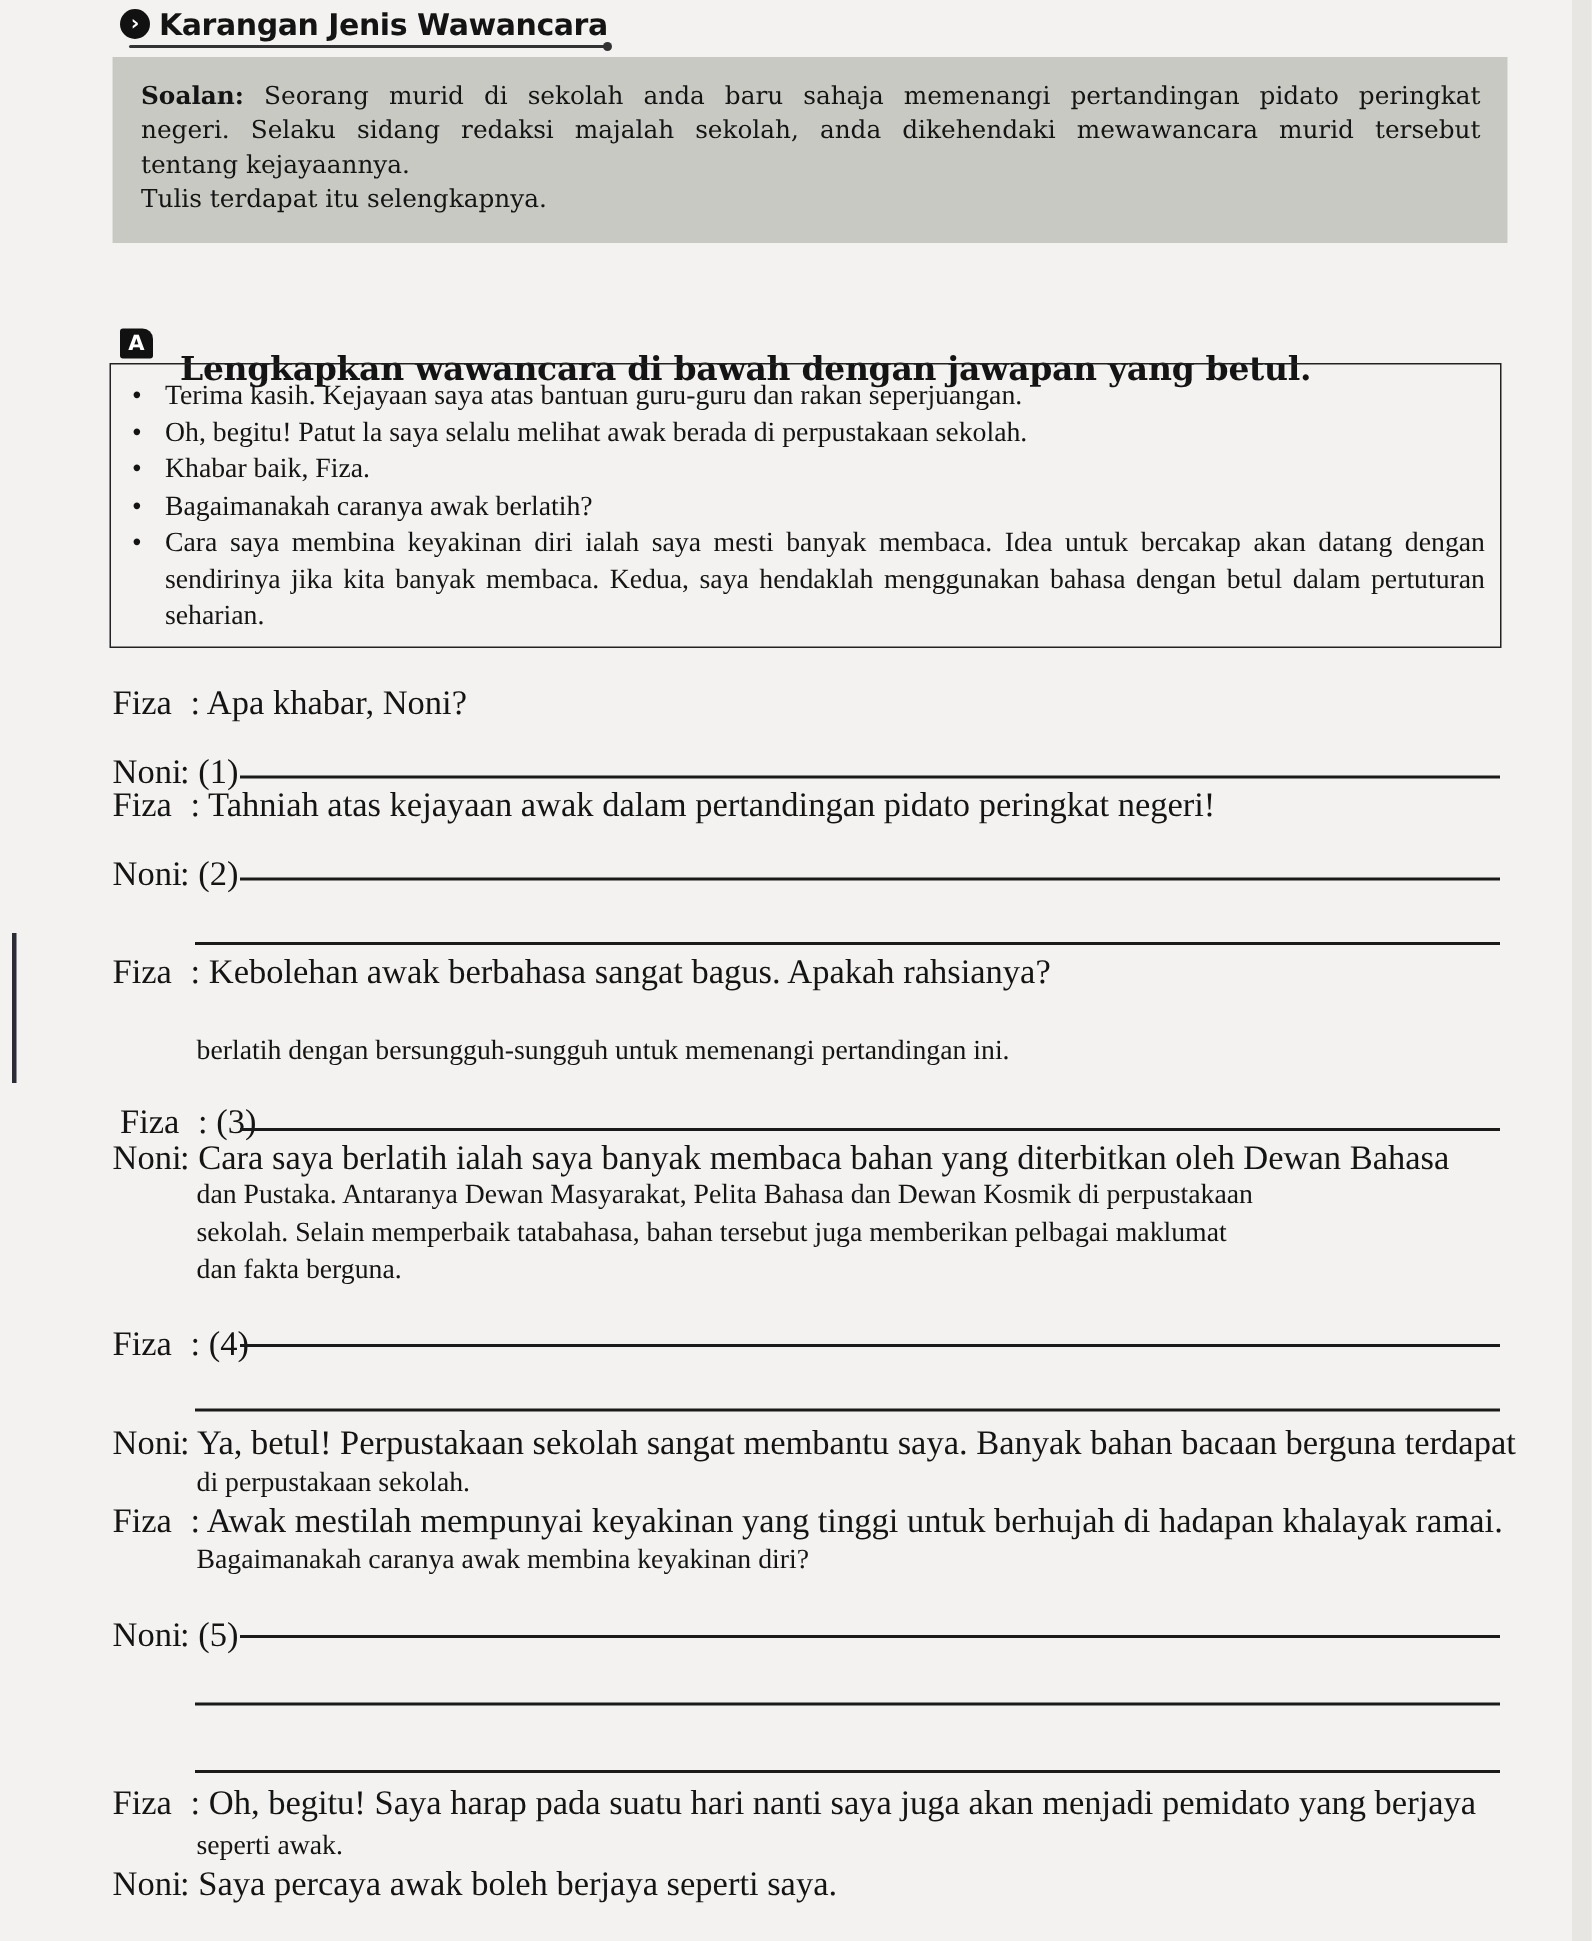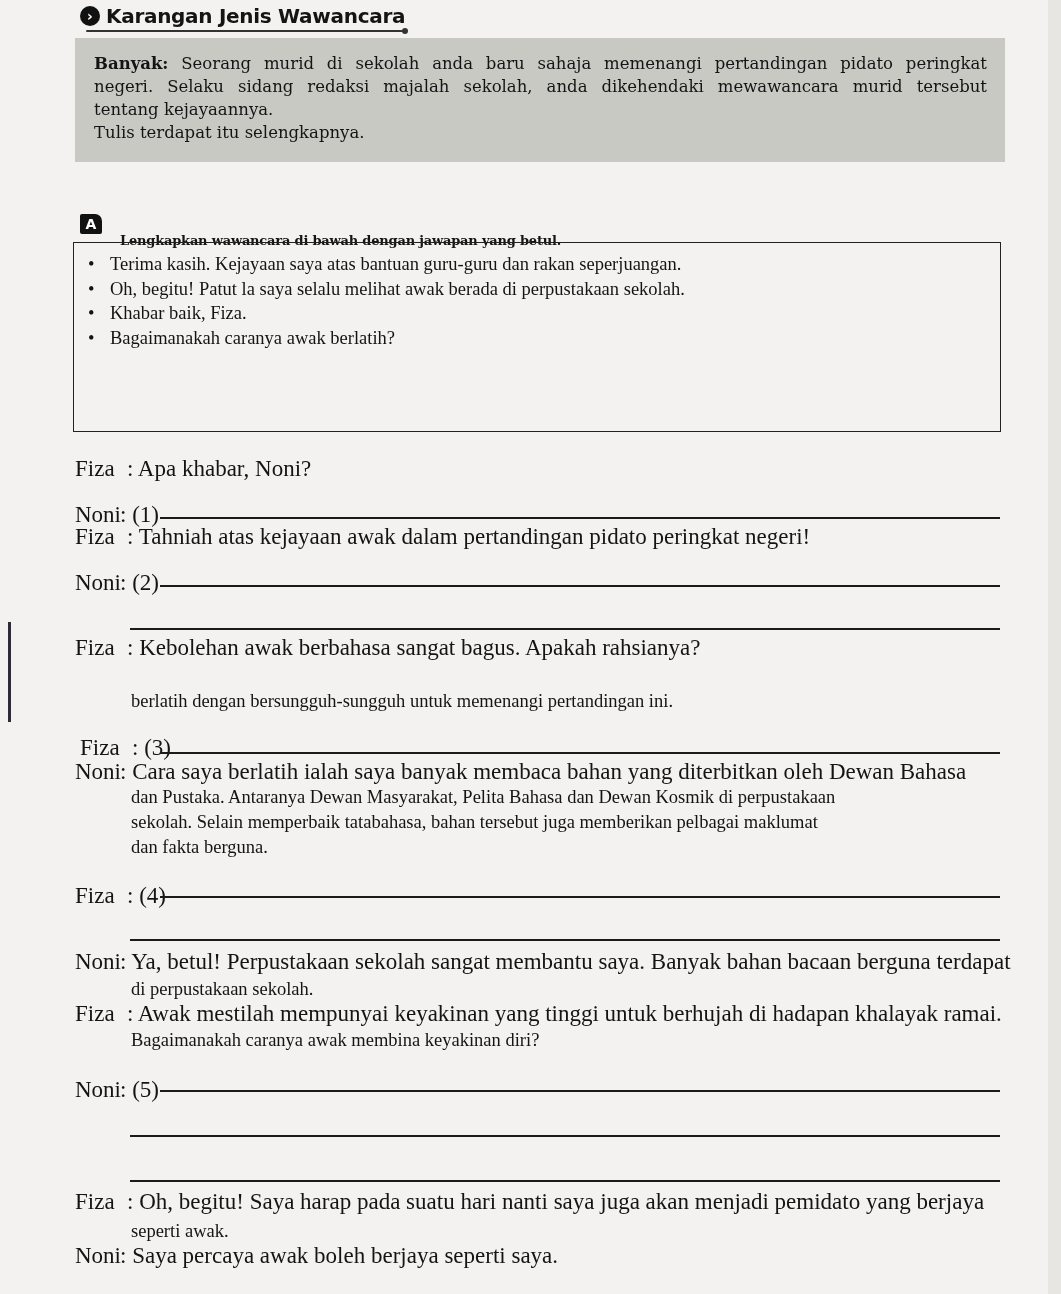--- a/index.html
+++ b/index.html
@@ -22,21 +22,21 @@
   .title-dot { position: absolute; left: 402px; top: 28px; width: 6px; height: 6px; border-radius: 50%; background: #333; }
 
   .question-box { position: absolute; left: 75px; top: 38px; width: 930px; height: 124px; background: #c9c9c4;
     box-sizing: border-box; padding: 14px 18px 0 19px; font-size: 16.5px; line-height: 23px; }
   .question-box b { font-weight: bold; }
   .justify { text-align: justify; text-align-last: justify; }
 
   .section-head { position: absolute; left: 80px; top: 199px; display: flex; align-items: center; }
   .section-badge { width: 22px; height: 20px; background: #111; color: #fff; font-family: "DejaVu Sans", sans-serif;
     font-weight: bold; font-size: 14px; line-height: 20px; text-align: center; border-radius: 2px 7px 2px 2px; margin-right: 18px; }
-  .section-title { font-weight: bold; font-size: 13px; letter-spacing: -0.2px; margin-top: 34px; }
+  .section-title { font-weight: bold; font-size: 22px; letter-spacing: -0.2px; margin-top: 34px; }
 
   .answer-box { position: absolute; left: 73px; top: 242px; width: 928px; height: 190px; border: 1.5px solid #222; box-sizing: border-box;
     padding: 9px 10px 0 14px; font-family: "Liberation Serif", serif; font-size: 18.5px; line-height: 24.5px; }
   .answer-box ul { margin: 0; padding: 0; list-style: none; }
   .answer-box li { position: relative; padding-left: 22px; }
   .answer-box li::before { content: "\2022"; position: absolute; left: 0; top: 0; }
 
   .line { position: absolute; font-family: "Liberation Serif", serif; font-size: 23px; line-height: 24px; white-space: nowrap; }
   .blank { position: absolute; height: 1.5px; background: #1a1a1a; }
   .cont { position: absolute; font-family: "Liberation Serif", serif; font-size: 18.5px; line-height: 24px; }
@@ -50,37 +50,38 @@
   <div class="right-strip"></div>
 
   <div class="title-wrap">
     <span class="title-icon">›</span>
     <span class="title-text">Karangan Jenis Wawancara</span>
   </div>
   <div class="title-underline"></div>
   <div class="title-dot"></div>
 
   <div class="question-box">
-    <div class="justify"><b>Banyak:</b> <span>Seorang murid di sekolah anda baru sahaja memenangi pertandingan pidato peringkat</span></div>
+    <div class="justify"><b>Soalan:</b> <span>Seorang murid di sekolah anda baru sahaja memenangi pertandingan pidato peringkat</span></div>
     <div class="justify">negeri. Selaku sidang redaksi majalah sekolah, anda dikehendaki mewawancara murid tersebut</div>
     <div>tentang kejayaannya.</div>
     <div>Tulis terdapat itu selengkapnya.</div>
   </div>
 
   <div class="section-head">
     <span class="section-badge">A</span>
     <span class="section-title">Lengkapkan wawancara di bawah dengan jawapan yang betul.</span>
   </div>
 
   <div class="answer-box">
     <ul>
       <li>Terima kasih. Kejayaan saya atas bantuan guru-guru dan rakan seperjuangan.</li>
       <li>Oh, begitu! Patut la saya selalu melihat awak berada di perpustakaan sekolah.</li>
       <li>Khabar baik, Fiza.</li>
       <li>Bagaimanakah caranya awak berlatih?</li>
+      <li class="justify" style="text-align-last:left;">Cara saya membina keyakinan diri ialah saya mesti banyak membaca. Idea untuk bercakap akan datang dengan sendirinya jika kita banyak membaca. Kedua, saya hendaklah menggunakan bahasa dengan betul dalam pertuturan seharian.</li>
     </ul>
   </div>
 
   <div class="line" style="left:75px; top:457px;">
     <span class="spk" style="width:52px">Fiza</span><span>: Apa khabar, Noni?</span>
   </div>
 
   <div class="line" style="left:75px; top:503px;">
     <span class="spk" style="width:45px">Noni</span><span>: (1)</span>
   </div>

